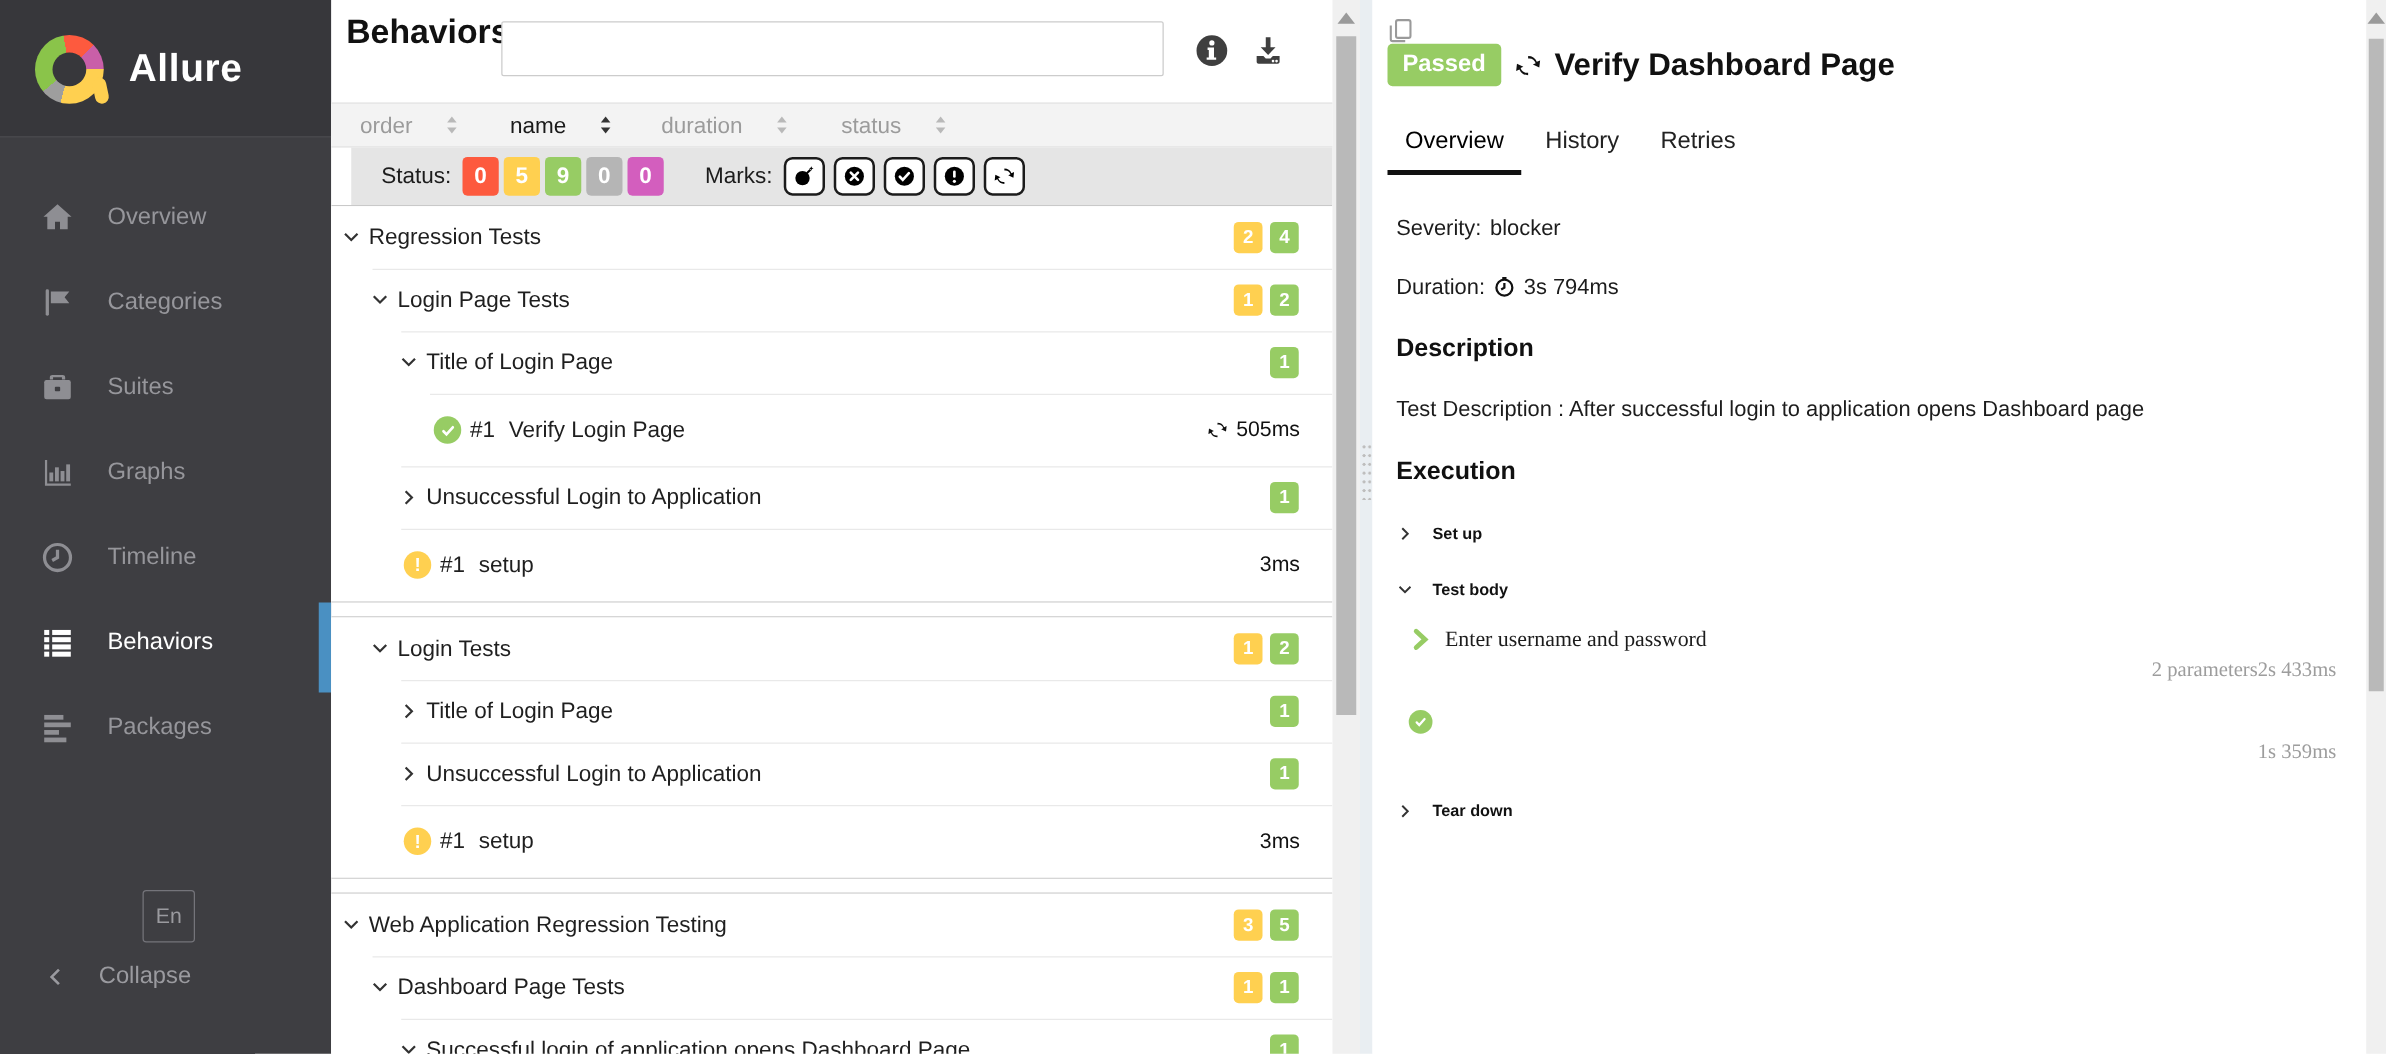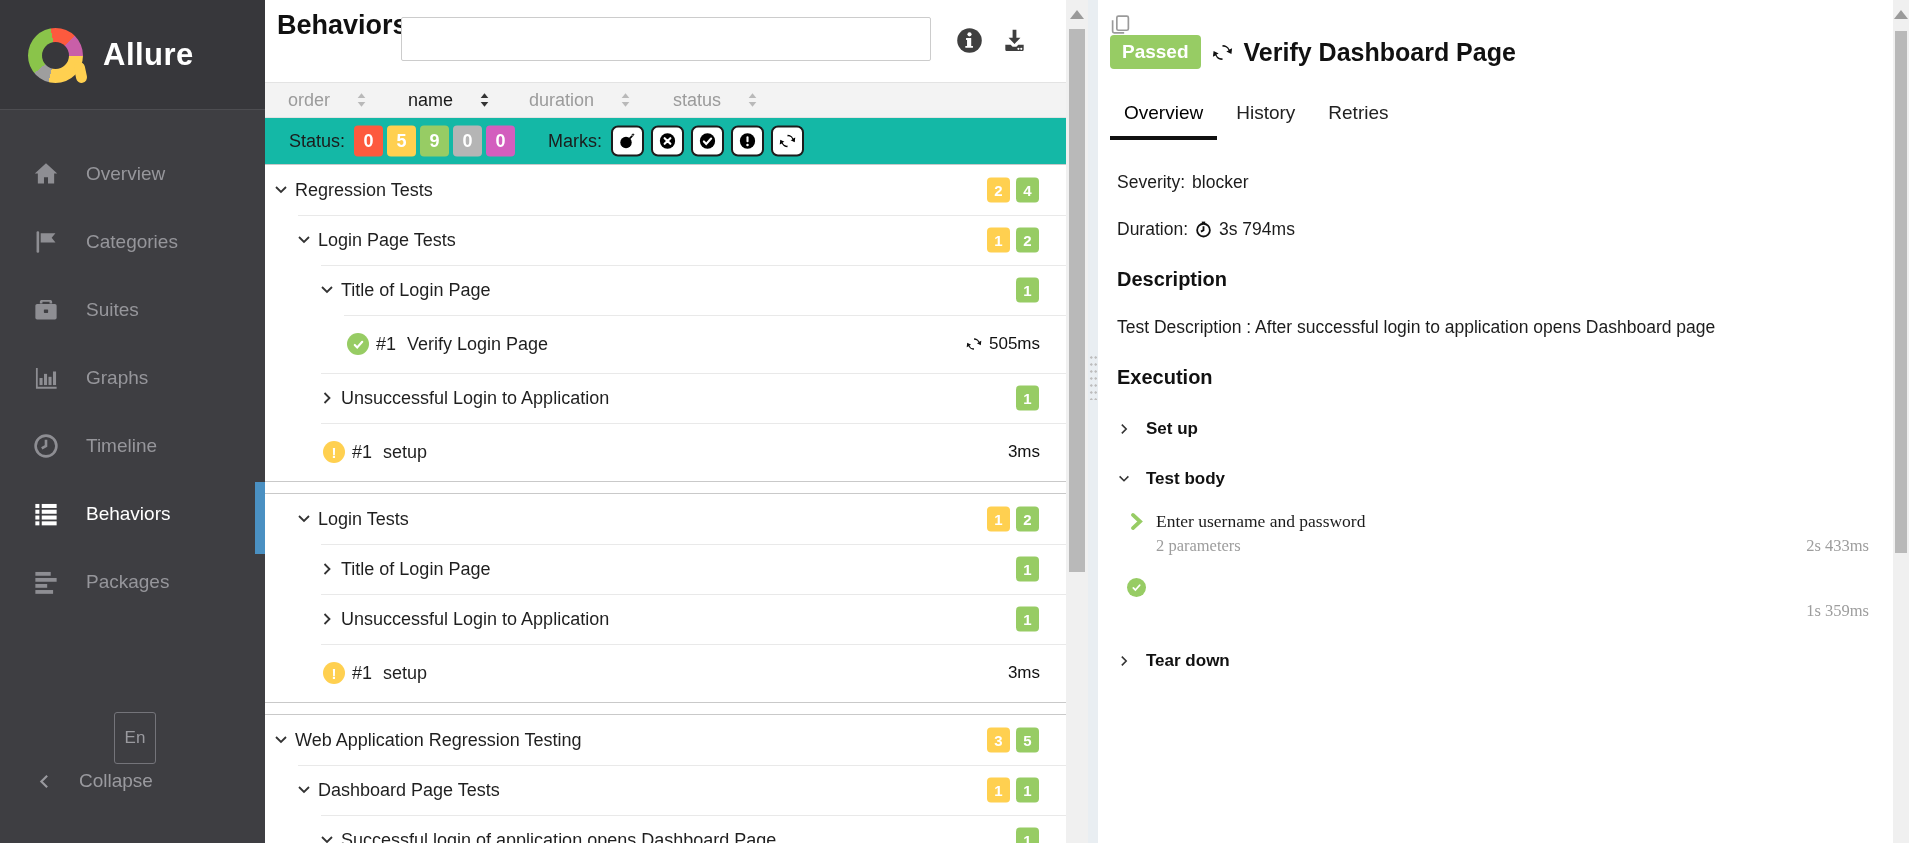--- a/index.html
+++ b/index.html
@@ -18,21 +18,21 @@
 
   #nav { position:absolute; top:140px; left:0; right:0; }
   .nav-item { position:relative; height:68px; display:flex; align-items:center; padding-left:33px; gap:27px;
               color:#96969b; font-size:19px; cursor:pointer; }
   .nav-item .nav-ic { width:26px; height:26px; color:#8e8e93; flex:0 0 auto; }
   .nav-item .nav-ic svg { width:26px; height:26px; display:block; }
   .nav-item.active { color:#fff; }
   .nav-item.active .nav-ic { color:#fff; }
   .nav-item.active::after { content:""; position:absolute; right:0; top:2px; height:72px; width:10px; background:var(--accent); }
 
-  .lang-btn { position:absolute; left:114px; top:712px; width:42px; height:52px; background:transparent;
+  .lang-btn { position:absolute; left:114px; top:712px; width:42px; height:42px; background:transparent;
               border:1px solid #74747a; border-radius:3px; color:#9a9a9f; font-size:17px; cursor:pointer;
               font-family:"Liberation Sans",sans-serif; }
   .collapse { position:absolute; left:36px; top:770px; display:flex; gap:26px; align-items:center;
               color:#9a9a9f; font-size:19px; cursor:pointer; }
   .collapse .chev { width:17px; height:17px; color:#9a9a9f; }
   .collapse .chev svg { width:17px; height:17px; display:block; }
 
   
   #main { position:absolute; left:265px; top:0; width:801px; height:843px; background:#fff; }
   #main-title { position:absolute; left:12px; top:10px; font-size:27px; font-weight:bold; color:#111; }
@@ -46,21 +46,21 @@
 
   #sortbar { position:absolute; top:82px; left:0; right:0; height:36px; background:#f3f3f3;
              border-top:1px solid #e3e3e3; border-bottom:1px solid #e3e3e3; }
   .sort-item { position:absolute; top:0; height:34px; display:flex; align-items:center; gap:26px;
                font-size:18px; color:#9b9b9b; cursor:pointer; }
   .sort-item.active { color:#1a1a1a; }
   .sort-item .sort-ar { width:11px; height:16px; color:#b9b9b9; }
   .sort-item.active .sort-ar { color:#333; }
   .sort-item svg { width:11px; height:16px; display:block; }
 
-  #statusbar { position:absolute; top:118px; left:0; right:0; height:46px; background:#14b8a6; }
+  #statusbar { position:absolute; top:118px; left:16px; right:0; height:46px; background:#e5e5e5; }
   #status-label, #marks-label { position:absolute; top:50%; transform:translateY(-50%); font-size:18px; color:#1c1c1c; }
   #status-label { left:24px; } #marks-label { left:283px; }
   #status-badges { position:absolute; left:89px; top:50%; transform:translateY(-50%); display:flex; gap:4px; }
   .sbadge { min-width:29px; height:31px; border-radius:4px; color:#fff; font-weight:bold; font-size:18px;
             display:flex; align-items:center; justify-content:center; padding:0 7px; cursor:pointer; }
   #marks { position:absolute; left:346px; top:50%; transform:translateY(-50%); display:flex; gap:7px; }
   .mark-btn { width:33px; height:31px; border:2px solid #1c1c1c; border-radius:7px; background:#fff;
               display:flex; align-items:center; justify-content:center; cursor:pointer; color:#000; }
   .mark-btn svg { width:17px; height:17px; display:block; }
 
@@ -108,31 +108,31 @@
   .test-title { font-size:25px; font-weight:bold; color:#111;text-align:right; }
   .tabs { margin-top:18px; display:flex; }
   .tab { padding:15px 14px 12px; font-size:19px; color:#222; margin-right:5px; cursor:pointer; border-bottom:4px solid transparent; }
   .tab.active { border-bottom-color:#111; color:#000; }
   .tab-content { padding:0 14px 0 7px; }
   .kv { margin-top:32px; font-size:17.5px; color:#1c1c1c; display:flex; align-items:center; gap:7px; }
   .kv.duration-line { margin-top:26px; }
   .clock-ic { width:17px; height:17px; color:#111; } .clock-ic svg { width:17px; height:17px; display:block; }
   .h3 { margin-top:28px; font-size:20px; font-weight:bold; color:#111; }
   .desc-text { margin-top:26px; font-size:17.5px; color:#1c1c1c; }
-  .exec-section { margin-top:30px; display:flex; gap:15px; align-items:center; font-weight:bold; font-size:17px;
+  .exec-section { margin-top:30px; display:flex; gap:15px; align-items:center; font-weight:bold; font-size:13px;
                   color:#111; cursor:pointer; }
   .exec-section .arrow { position:static; transform:none; width:14px; height:14px; }
   .exec-section .arrow svg { width:14px; height:14px; }
   .step { margin-top:22px; padding-left:10px;font-family:Liberation Serif, serif; }
   .step-line1 { display:flex; gap:10px; align-items:center; font-size:17.5px; color:#1c1c1c; cursor:pointer; }
   .step-ic { width:19px; height:19px; flex:0 0 auto; display:flex; align-items:center; justify-content:center; }
   .step-ic svg { width:19px; height:19px; display:block; }
   .step-ic.circle { border-radius:50%; background:var(--passed); }
   .step-ic.circle svg { width:11px; height:11px; }
-  .step-line2 { display:flex; justify-content:space-between; color:#9d9d9d; font-size:16.5px; margin-top:4px; padding-left:29px; }
+  .step-line2 { display:flex; justify-content:flex-end; color:#9d9d9d; font-size:16.5px; margin-top:4px; padding-left:29px; }
 </style>
 </head>
 <body>
 
 <div id="app">
 
   <aside id="sidebar">
     <div id="logo-block">
       <div class="donut">
           <i class="tail"></i>

